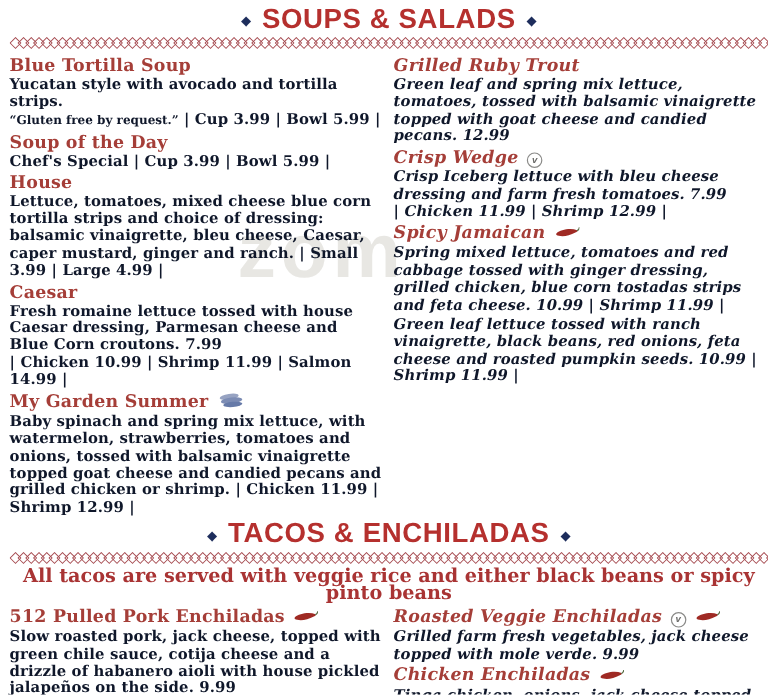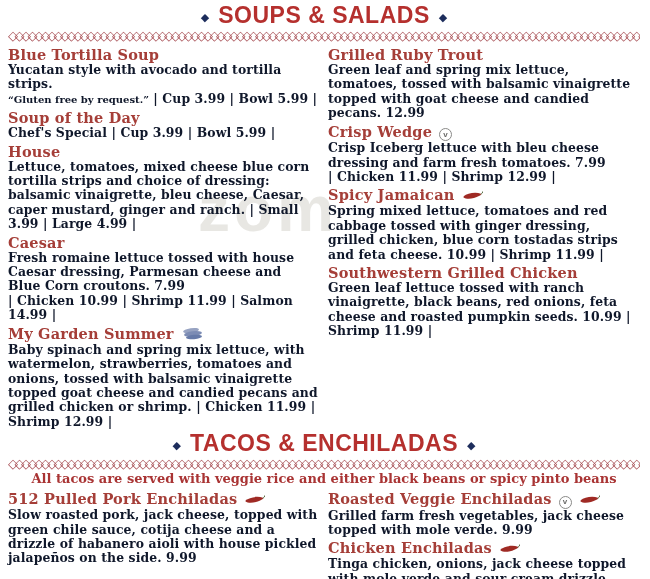--- a/index.html
+++ b/index.html
@@ -12,25 +12,25 @@
         pointer-events:none;user-select:none;}
   .menu-section{position:relative;z-index:1;}
   .sec-head{text-align:center;line-height:22px;margin-top:1px;}
   .sec-title{font-family:"Liberation Sans", sans-serif;font-weight:700;
         font-size:23px;color:#b5302e;letter-spacing:.5px;margin:0 9px;}
   .dia{font-family:"DejaVu Sans", sans-serif;font-size:11px;color:#1d2d5c;
         vertical-align:2px;}
   .divider{font-family:"DejaVu Sans", sans-serif;color:#a3454b;font-size:13px;
         letter-spacing:-3.5px;white-space:nowrap;overflow:hidden;
         line-height:11px;height:12px;margin:1px 0 2px;}
-  .note{font-size:13px;font-weight:700;color:#a93434;text-align:center;
+  .note{font-size:16px;font-weight:700;color:#a93434;text-align:center;
         line-height:14px;margin:1px 0 2px;}
   .cols{display:flex;gap:10px;margin-top:3px;}
   .col{flex:1 1 0;min-width:0;}
-  .col.right{padding-right:2px;}
+  .col.right{padding-right:2px;font-style:italic;}
   .item{margin-bottom:2px;}
   .dish{font-size:14.5px;line-height:17px;margin:1px 0 0;color:#a53e38;
         font-weight:700;letter-spacing:.2px;}
   .desc{font-size:12.4px;line-height:14.4px;margin:0;color:#0f172a;
         font-weight:700;letter-spacing:.1px;}
   .desc .small{font-size:10px;letter-spacing:0;}
   .icon{display:inline-block;vertical-align:-1px;margin-left:7px;}
   .veg{display:inline-flex;align-items:center;justify-content:center;
         width:11px;height:11px;border:1.3px solid #8a8a88;border-radius:50%;
         color:#6a6a68;font-family:"Liberation Sans", sans-serif;
@@ -85,21 +85,20 @@
               <p class="desc"><span>| Chicken 11.99 | Shrimp 12.99 |</span></p>
             </div>
             <div class="item">
               <h3 class="dish"><span>Spicy Jamaican</span><span class="icon"><svg width="21" height="11" viewBox="0 0 21 11">
                     <path d="M1.5 7.6 C4.5 9.6 11.5 9.2 17.5 5.8 C19 4.9 19.6 4.3 19 3.8 C13 1.6 5 3.6 1.7 6.3 Z" fill="#9f2a24"></path>
                     <path d="M18.8 4.4 q2 -1.2 2 -3" stroke="#5c7048" stroke-width="1" fill="none"></path>
                   </svg></span></h3>
               <p class="desc"><span>Spring mixed lettuce, tomatoes and red cabbage tossed with ginger dressing, grilled chicken, blue corn tostadas strips and feta cheese. 10.99 | Shrimp 11.99 |</span></p>
             </div>
             <div class="item">
-              <h3 class="dish"><span>Southwestern Grilled Chicken</span></h3>
               <p class="desc"><span>Green leaf lettuce tossed with ranch vinaigrette, black beans, red onions, feta cheese and roasted pumpkin seeds. 10.99 | Shrimp 11.99 |</span></p>
             </div>
           </div>
         </div>
       </section>
       <section class="menu-section">
         <div class="sec-head"><span class="dia">◆</span><span class="sec-title">TACOS &amp; ENCHILADAS</span><span class="dia">◆</span></div>
         <div class="divider">◇◇◇◇◇◇◇◇◇◇◇◇◇◇◇◇◇◇◇◇◇◇◇◇◇◇◇◇◇◇◇◇◇◇◇◇◇◇◇◇◇◇◇◇◇◇◇◇◇◇◇◇◇◇◇◇◇◇◇◇◇◇◇◇◇◇◇◇◇◇◇◇◇◇◇◇◇◇◇◇◇◇◇◇◇◇◇◇◇◇◇◇◇◇◇◇◇◇◇◇</div>
         <div class="note">All tacos are served with veggie rice and either black beans or spicy pinto beans</div>
         <div class="cols">

